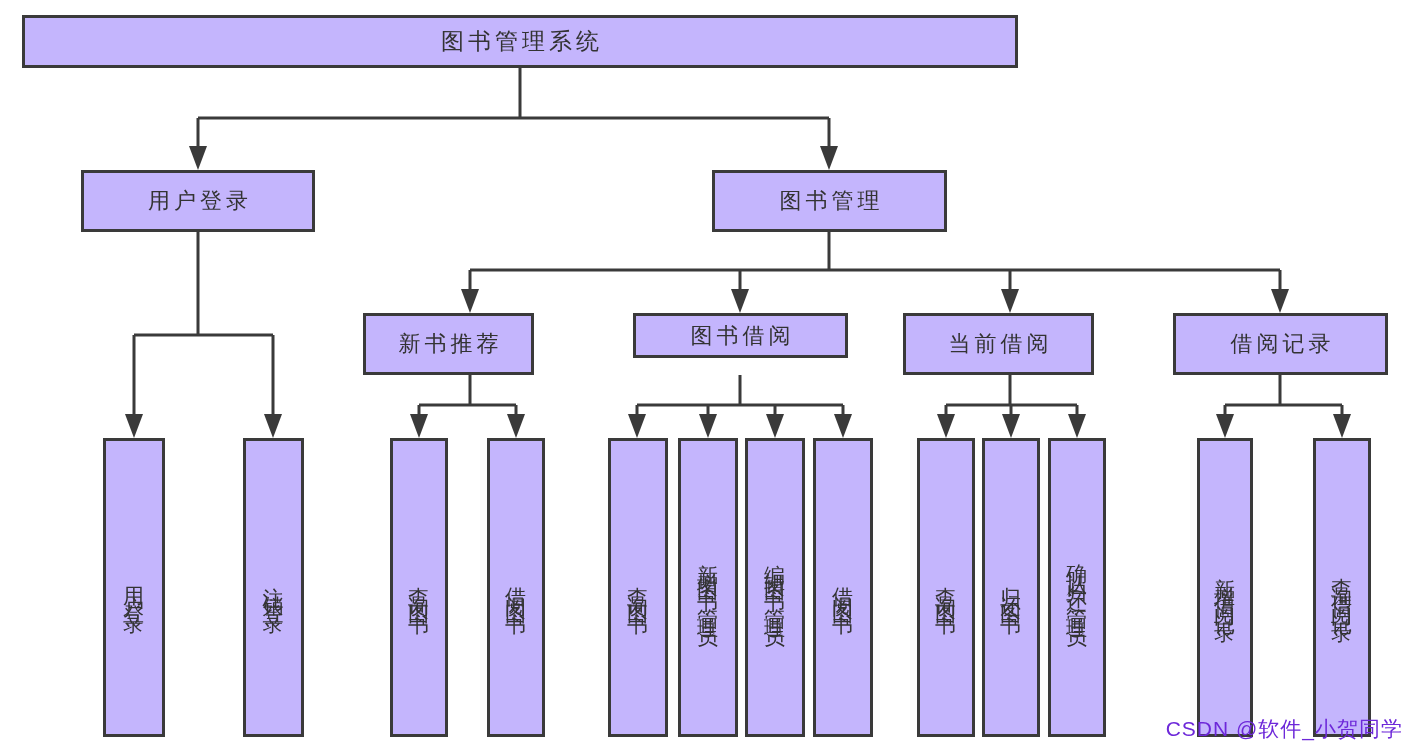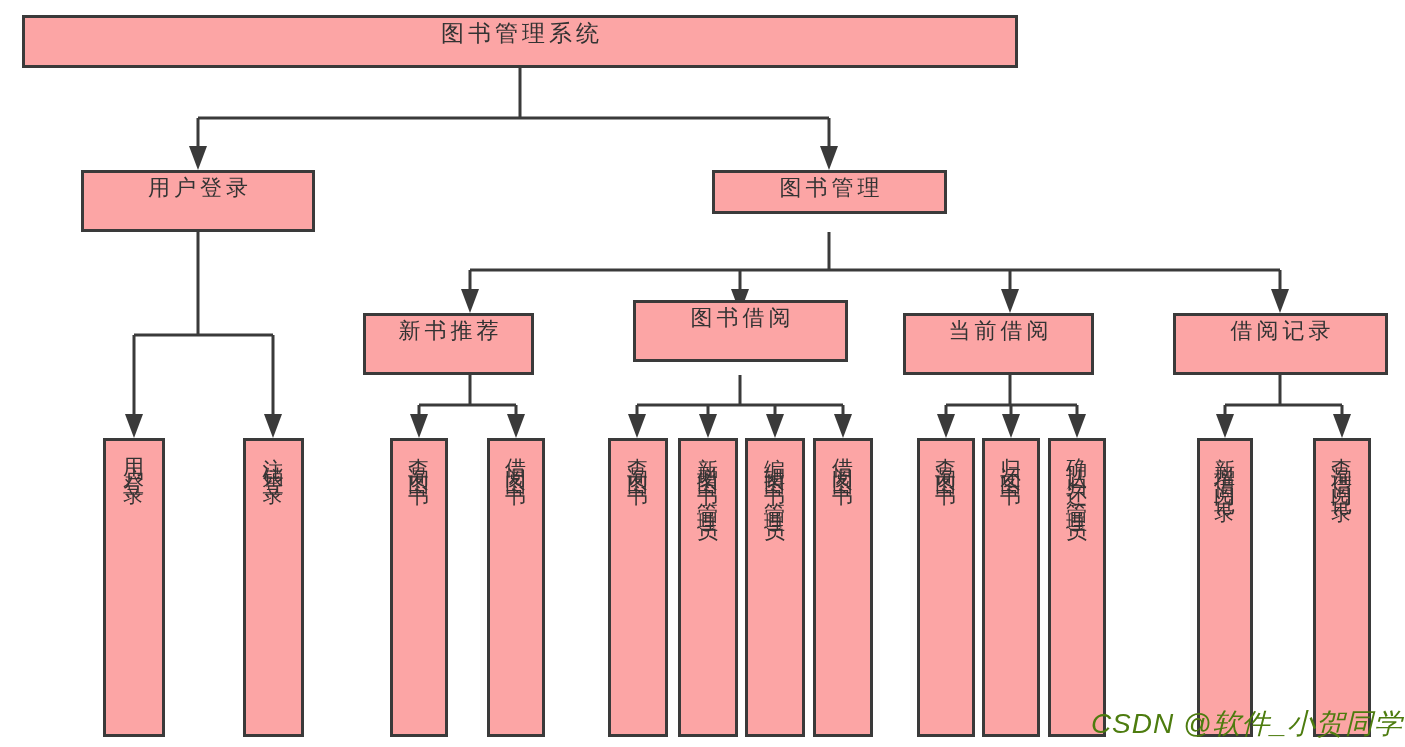--- a/index.html
+++ b/index.html
@@ -2,37 +2,37 @@
 <html><head>
 <meta charset="utf-8">
 <style>
   html,body{margin:0;padding:0;background:#fff;}
   #stage{
     position:relative;width:1405px;height:747px;background:#fff;overflow:hidden;
     font-family:"Liberation Sans","DejaVu Sans",sans-serif;color:#333;
   }
   #connectors{position:absolute;left:0;top:0;pointer-events:none;}
   .box{
-    position:absolute;box-sizing:border-box;background:#fca5a5;
-    border:3px solid #3a3a3a;display:flex;justify-content:center;
+    position:absolute;box-sizing:border-box;background:#c4b5fd;
+    border:3px solid #3a3a3a;display:flex;align-items:center;justify-content:center;
   }
   .hlabel{
     font-size:22px;letter-spacing:4px;color:#333;white-space:nowrap;
     text-indent:4px; 
   }
   .box.root .hlabel{font-size:23px;}
   .leaf{top:438px;height:299px;}
   .vtext{
     writing-mode:vertical-rl;text-orientation:mixed;
     font-size:21px;letter-spacing:9px;color:#333;line-height:1;
     white-space:nowrap;
   }
   .watermark{
     position:absolute;right:2px;bottom:4px;z-index:5;
-    font-size:28px;color:#4d7c0f;letter-spacing:1px;white-space:nowrap;font-style:italic;
+    font-size:21px;color:#6d28d9;letter-spacing:1px;white-space:nowrap;
   }
 </style>
 </head>
 <body>
 
 <div id="stage">
 
   <svg id="connectors" width="1405" height="747" viewBox="0 0 1405 747">
     <g stroke="#3a3a3a" stroke-width="3" fill="none">
 
@@ -73,28 +73,28 @@
     </g>
   </svg>
 
   <div class="box root" style="left:22px;top:15px;width:996px;height:53px">
     <span class="hlabel">图书管理系统</span>
   </div>
 
   <div class="box" style="left:81px;top:170px;width:234px;height:62px">
     <span class="hlabel">用户登录</span>
   </div>
-  <div class="box" style="left:712px;top:170px;width:235px;height:44px">
+  <div class="box" style="left:712px;top:170px;width:235px;height:62px">
     <span class="hlabel">图书管理</span>
   </div>
 
   <div class="box" style="left:363px;top:313px;width:171px;height:62px">
     <span class="hlabel">新书推荐</span>
   </div>
-  <div class="box" style="left:633px;top:300px;width:215px;height:62px">
+  <div class="box" style="left:633px;top:313px;width:215px;height:45px">
     <span class="hlabel">图书借阅</span>
   </div>
   <div class="box" style="left:903px;top:313px;width:191px;height:62px">
     <span class="hlabel">当前借阅</span>
   </div>
   <div class="box" style="left:1173px;top:313px;width:215px;height:62px">
     <span class="hlabel">借阅记录</span>
   </div>
 
   <div class="box leaf" style="left:103px;width:62px">

